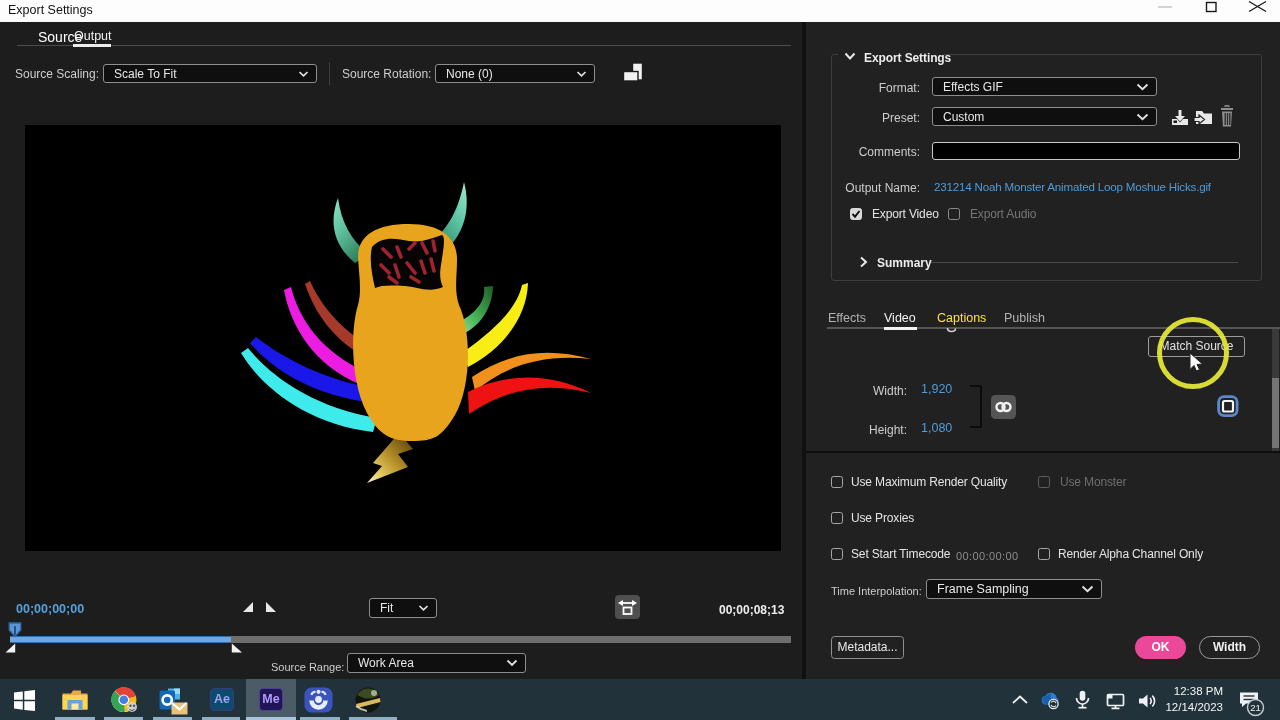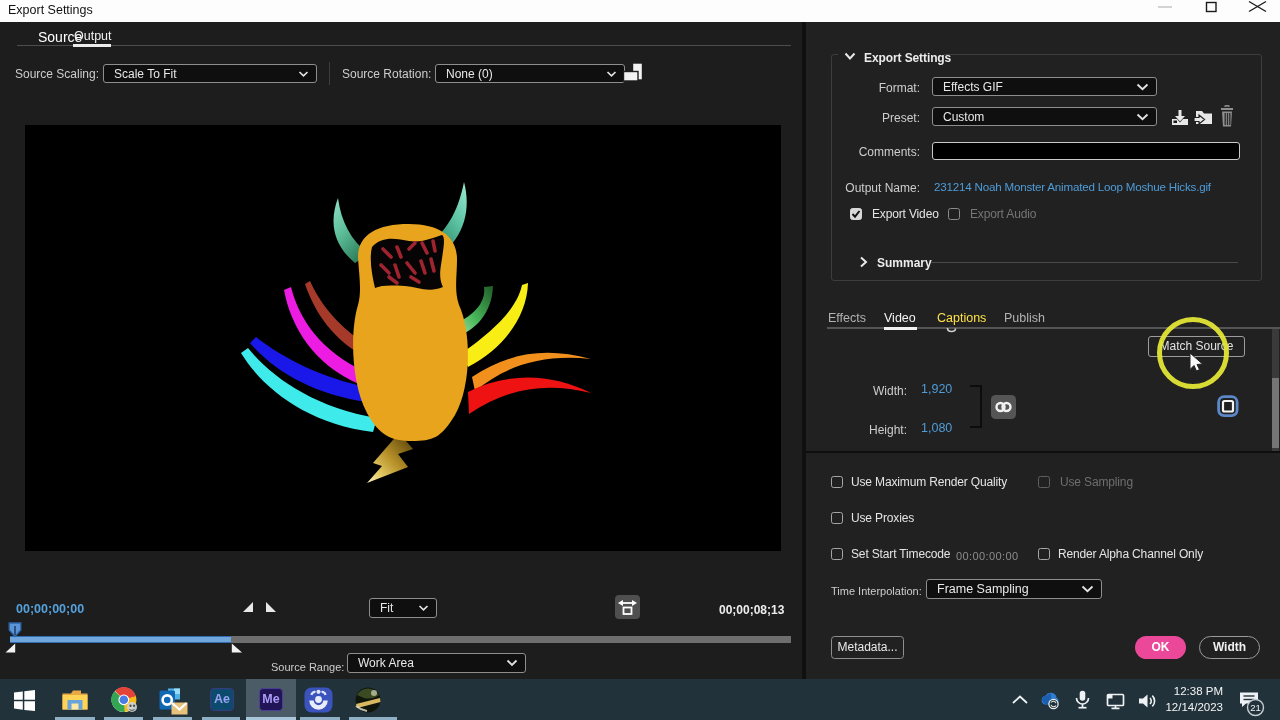--- a/index.html
+++ b/index.html
@@ -34,21 +34,21 @@
 
 <div class="lbl" style="left:15px;top:67px;">Source Scaling:</div>
 <div class="dd" style="left:103px;top:64px;width:214px;height:19px;">
     <span class="t">Scale To Fit</span>
     <svg width="11" height="7">
       <polyline points="1.5,1.5 5.5,5.3 9.5,1.5" fill="none" stroke="#e2e2e2" stroke-width="1.7"></polyline>
     </svg>
   </div>
 <div class="ab" style="left:329px;top:62px;width:1px;height:23px;background:#3d3d3d;"></div>
 <div class="lbl" style="left:342px;top:67px;">Source Rotation:</div>
-<div class="dd" style="left:435px;top:64px;width:190px;height:19px;">
+<div class="dd" style="left:435px;top:64px;width:160px;height:19px;">
     <span class="t">None (0)</span>
     <svg width="11" height="7">
       <polyline points="1.5,1.5 5.5,5.3 9.5,1.5" fill="none" stroke="#e2e2e2" stroke-width="1.7"></polyline>
     </svg>
   </div>
 <svg class="ab" style="left:622px;top:62px;" width="24" height="22">
   <rect x="10.5" y="1" width="10" height="17" fill="#f2f2f2" stroke="#1d1d1d" stroke-width="1.4"></rect>
   <rect x="1.5" y="9.5" width="14.5" height="9.5" fill="#f2f2f2" stroke="#1d1d1d" stroke-width="1.4"></rect>
 </svg>
 
@@ -240,21 +240,21 @@
   <path d="M38,41 L38,57.5 L42,53.5 L44.5,59 L47.5,57.5 L45,52.5 L50.5,52 Z" fill="#f8f8f8" stroke="#222" stroke-width="1"></path>
 </svg>
 
 <div class="ab" style="left:1272px;top:329px;width:7px;height:123px;background:#3a3a3a;"></div>
 <div class="ab" style="left:1272px;top:378px;width:7px;height:70px;background:#757575;"></div>
 <div class="ab" style="left:806px;top:451px;width:474px;height:2px;background:#0e0e0e;"></div>
 
 <div class="cb" style="left:831px;top:476px;"></div>
 <div class="cbtxt" style="left:851px;top:475px;">Use Maximum Render Quality</div>
 <div class="cb" style="left:1038px;top:476px;border-color:#5f5f5f;"></div>
-<div class="cbtxt" style="left:1060px;top:475px;color:#6e6e6e;">Use Sampling</div>
+<div class="cbtxt" style="left:1060px;top:475px;color:#6e6e6e;">Use Monster</div>
 <div class="cb" style="left:831px;top:512px;"></div>
 <div class="cbtxt" style="left:851px;top:511px;">Use Proxies</div>
 <div class="cb" style="left:831px;top:548px;"></div>
 <div class="cbtxt" style="left:851px;top:547px;">Set Start Timecode</div>
 <div class="ab" style="left:956px;top:549.5px;color:#8c8c8c;font-size:11px;letter-spacing:0.4px;">00:00:00:00</div>
 <div class="cb" style="left:1038px;top:548px;"></div>
 <div class="cbtxt" style="left:1058px;top:547px;">Render Alpha Channel Only</div>
 <div class="lbl" style="left:831px;top:585px;font-size:11px;">Time Interpolation:</div>
 <div class="dd" style="left:926px;top:579px;width:176px;height:20px;">
     <span class="t" style="font-size:12.5px;">Frame Sampling</span>

